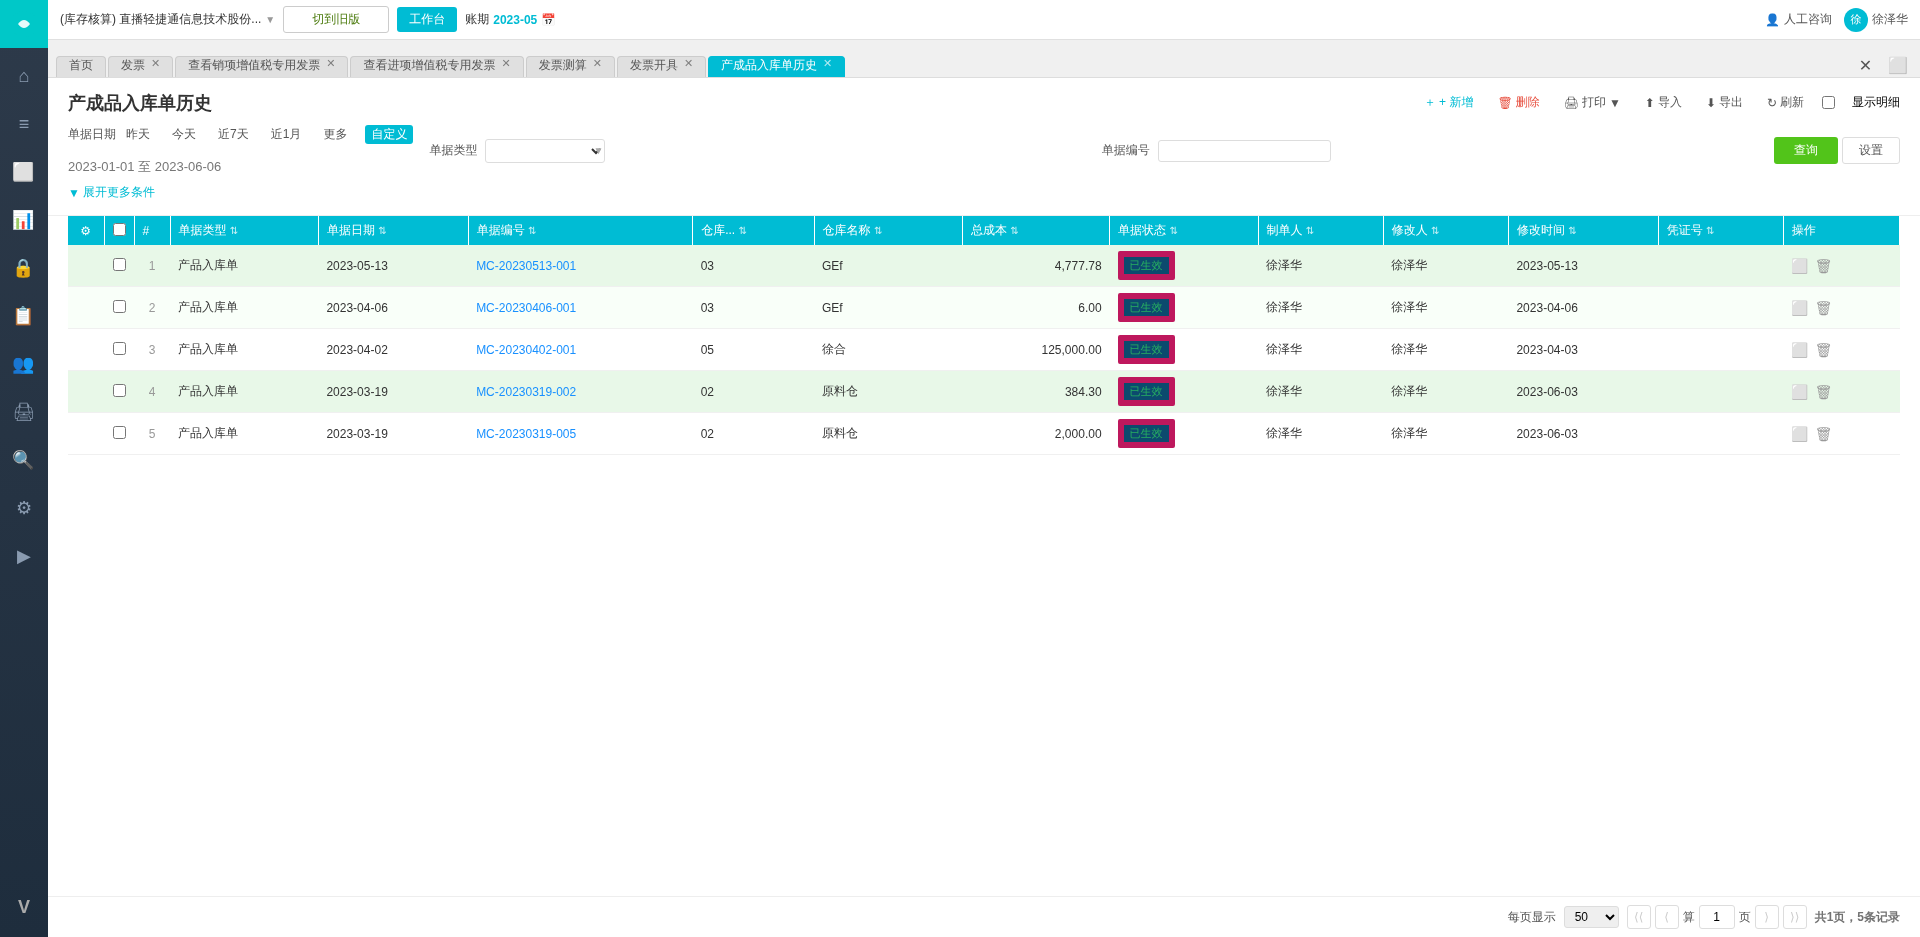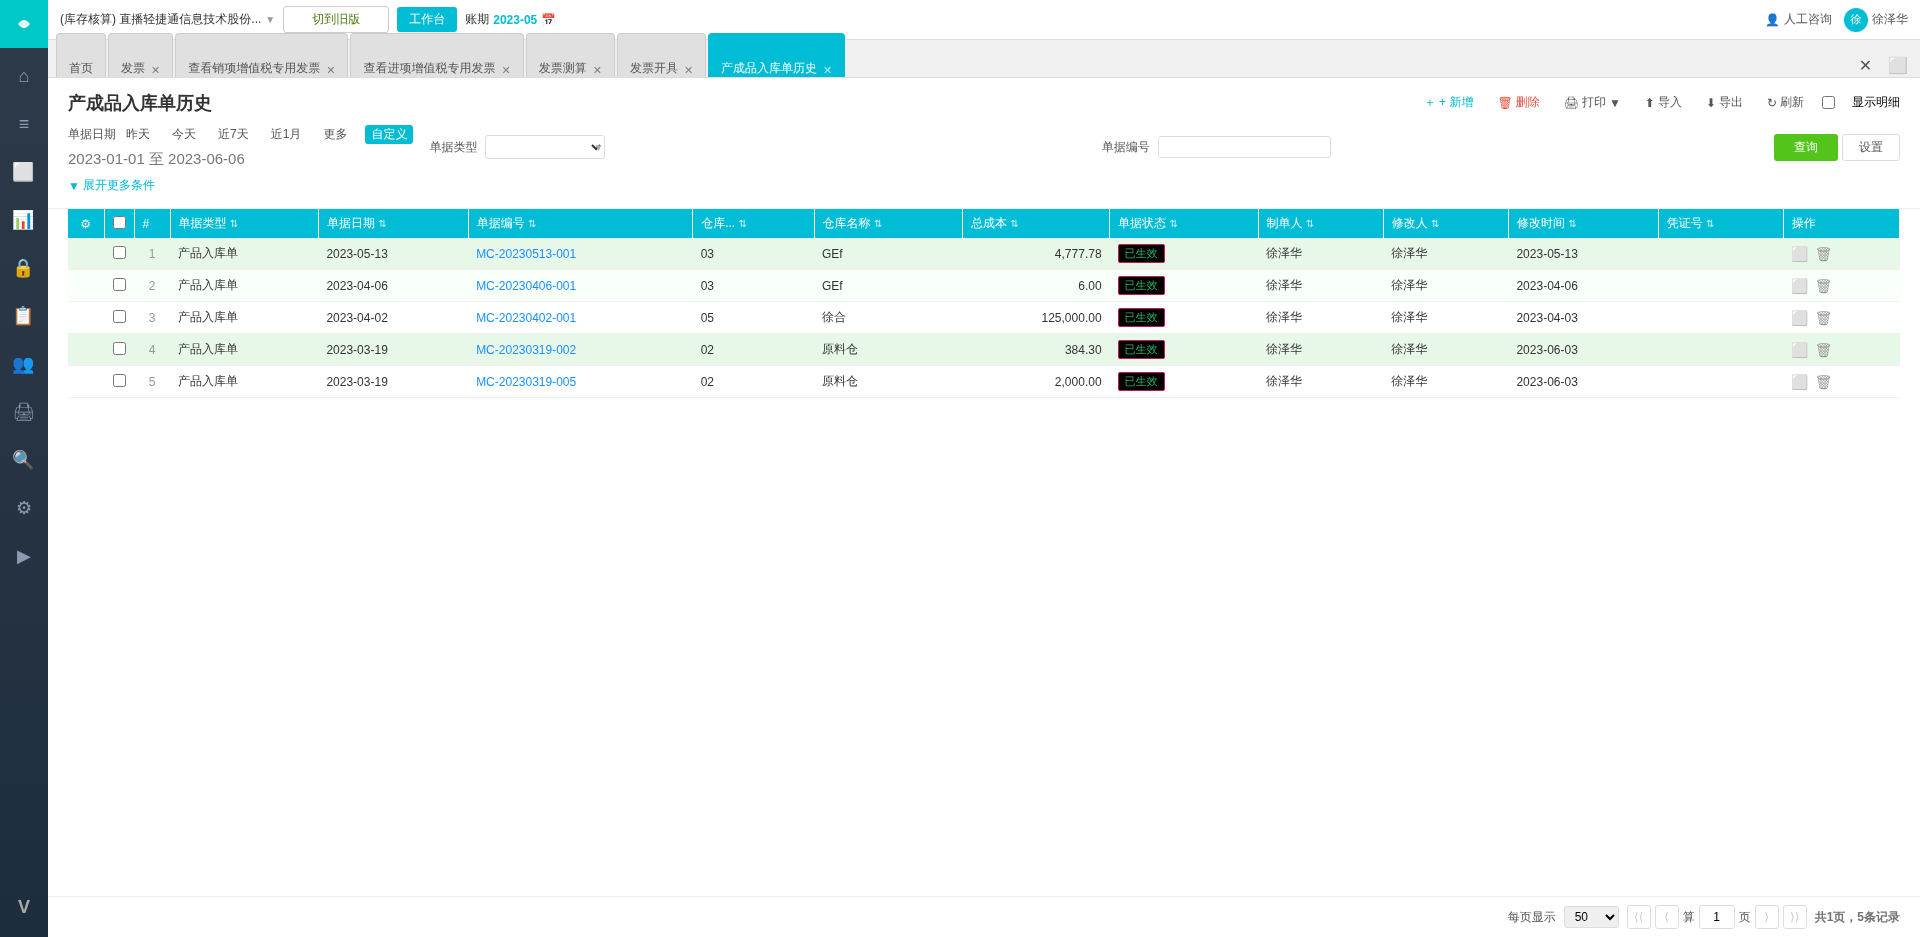--- a/index.html
+++ b/index.html
@@ -121,30 +121,30 @@
       height: 38px;
       background: #f0f0f0;
       border-bottom: 1px solid #ddd;
       display: flex;
       align-items: flex-end;
       padding: 0 8px;
       gap: 2px;
       flex-shrink: 0;
     }
     .tab {
-      height: 44px;
+      height: 21px;
       padding: 0 12px;
       background: #e0e0e0;
       border: 1px solid #ccc;
       border-bottom: none;
       border-radius: 4px 4px 0 0;
       font-size: 12px;
       color: #555;
       display: flex;
-      align-items: flex-end;
+      align-items: flex-start;
       gap: 6px;
       cursor: pointer;
       white-space: nowrap;
     }
     .tab.active {
       background: #00bcd4;
       color: white;
       border-color: #00bcd4;
     }
     .tab .close-icon { font-size: 11px; color: inherit; opacity: 0.7; }
@@ -228,23 +228,23 @@
       cursor: pointer;
       padding: 1px 4px;
     }
     .date-shortcut.custom {
       background: #00bcd4;
       color: white;
       border-radius: 3px;
       padding: 1px 6px;
     }
     .date-range {
-      font-size: 15px;
+      font-size: 13px;
       color: #777;
-      margin-top: 6px;
+      margin-top: 14px;
     }
     .filter-select-group {
       display: flex;
       align-items: center;
       gap: 8px;
       flex: 1;
     }
     .filter-select-label { font-size: 12px; color: #555; white-space: nowrap; }
     .filter-select {
       border: 1px solid #ddd;
@@ -326,21 +326,21 @@
       color: #333;
       white-space: nowrap;
     }
     .row-num { color: #999; text-align: center; }
     .status-badge {
       display: inline-block;
       padding: 1px 6px;
       border-radius: 2px;
       font-size: 11px;
     }
-    .status-active { background: #000000; color: #27ae60; border: 1px solid #be185d; }
+    .status-active { background: #0c4a6e; color: #27ae60; border: 6px solid #be185d; }
     .link-text { color: #1890ff; cursor: pointer; text-decoration: none; }
     .action-icons { display: flex; gap: 6px; }
     .action-icon { color: #999; cursor: pointer; font-size: 14px; }
 
     
     .th-checkbox, .td-checkbox { width: 30px; text-align: center; }
     .th-settings { width: 36px; text-align: center; }
 
     
     .table-footer {

